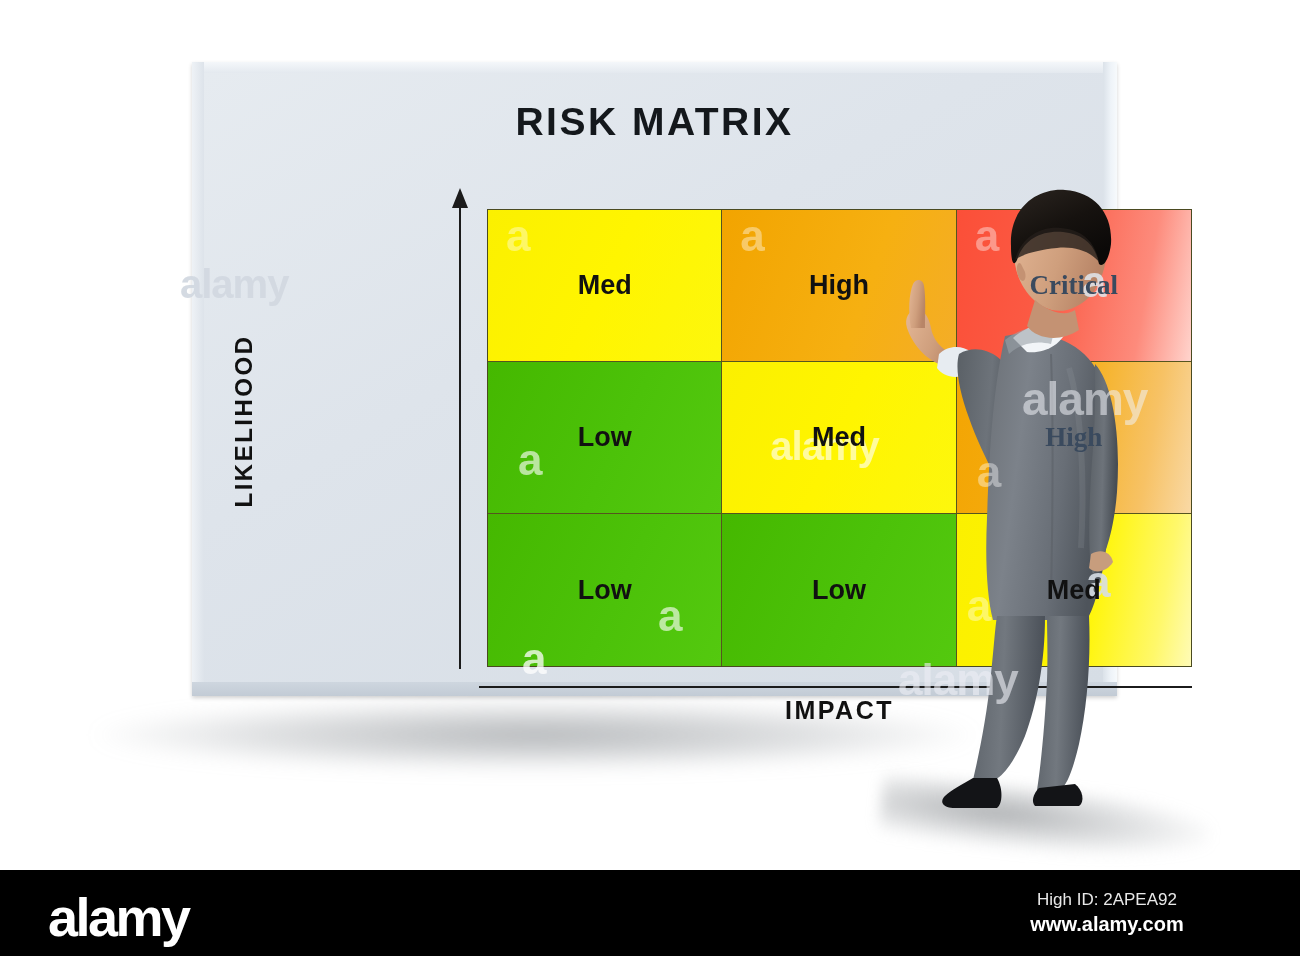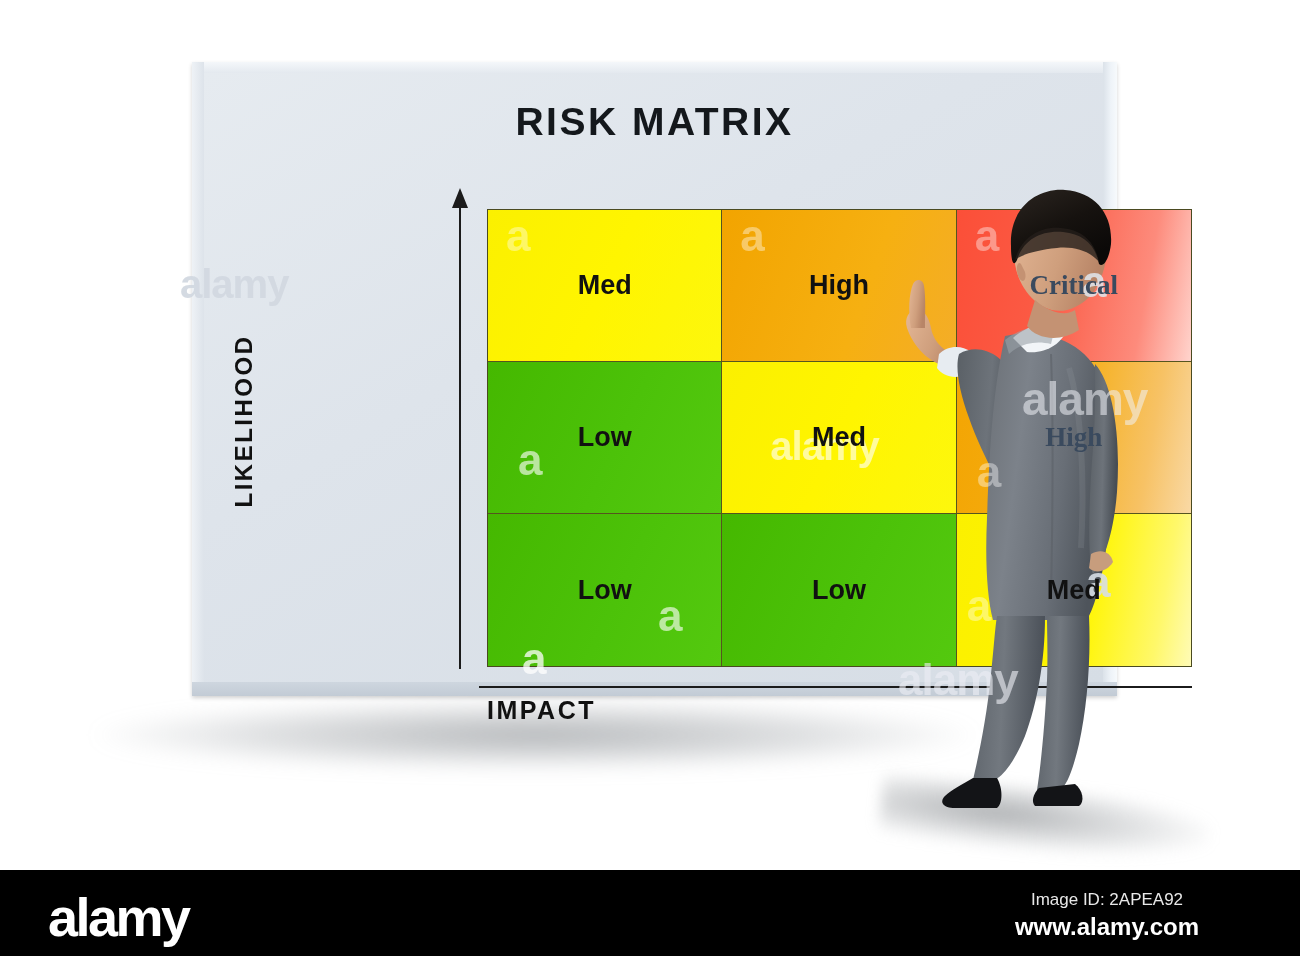--- a/index.html
+++ b/index.html
@@ -173,21 +173,21 @@
     font-size: 24px;
     font-weight: bold;
     letter-spacing: 2.5px;
     color: #111111;
   }
   .x-axis-label {
     position: absolute;
     left: 295px;
     top: 634px;
     width: 705px;
-    text-align: left;
+    text-align: center;
     font-size: 25px;
     font-weight: bold;
     letter-spacing: 2.5px;
     color: #111111;
   }
 
   
   .person { position: absolute; left: 855px; top: 168px; width: 290px; height: 640px; }
   .person svg { display: block; }
 
@@ -224,21 +224,21 @@
     font-family: "Liberation Sans", sans-serif;
   }
   .footer-right {
     position: absolute;
     right: 52px;
     top: 20px;
     text-align: center;
     width: 300px;
   }
   .footer-id { font-size: 17px; color: #e8e8e8; }
-  .footer-url { font-size: 24px; font-weight: bold; color: #ffffff; margin-top: 3px; }
+  .footer-url { font-size: 20px; font-weight: bold; color: #ffffff; margin-top: 3px; }
 </style>
 </head>
 <body>
 
 <div id="stage">
 
   <div class="board-shadow"></div>
   <div class="person-shadow"></div>
 
   <div class="board">
@@ -417,18 +417,18 @@
   </div>
 
   <span class="wm wm-word" style="left:1022px;top:372px;font-size:46px;color:rgba(240,243,247,0.55);">alamy</span>
   <span class="wm wm-word" style="left:898px;top:655px;font-size:44px;color:rgba(235,238,243,0.62);">alamy</span>
   <span class="wm wm-a" style="left:1086px;top:560px;color:rgba(215,222,230,0.9);">a</span>
   <span class="wm wm-a" style="left:1082px;top:260px;color:rgba(225,231,238,0.85);">a</span>
 
   <div class="footer">
     <div class="footer-logo">alamy</div>
     <div class="footer-right">
-      <div class="footer-id">Image ID: 2APEA92</div>
+      <div class="footer-id">High ID: 2APEA92</div>
       <div class="footer-url">www.alamy.com</div>
     </div>
   </div>
 
 </div>
 
 </body></html>

